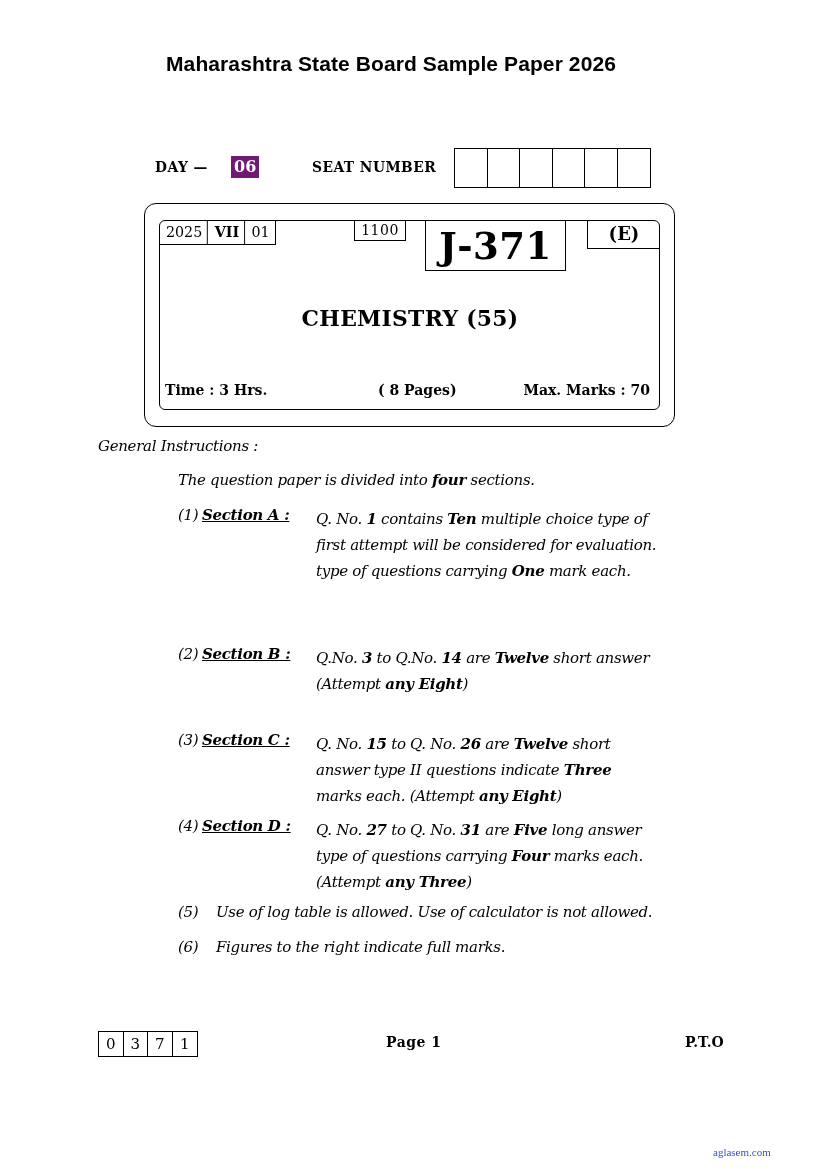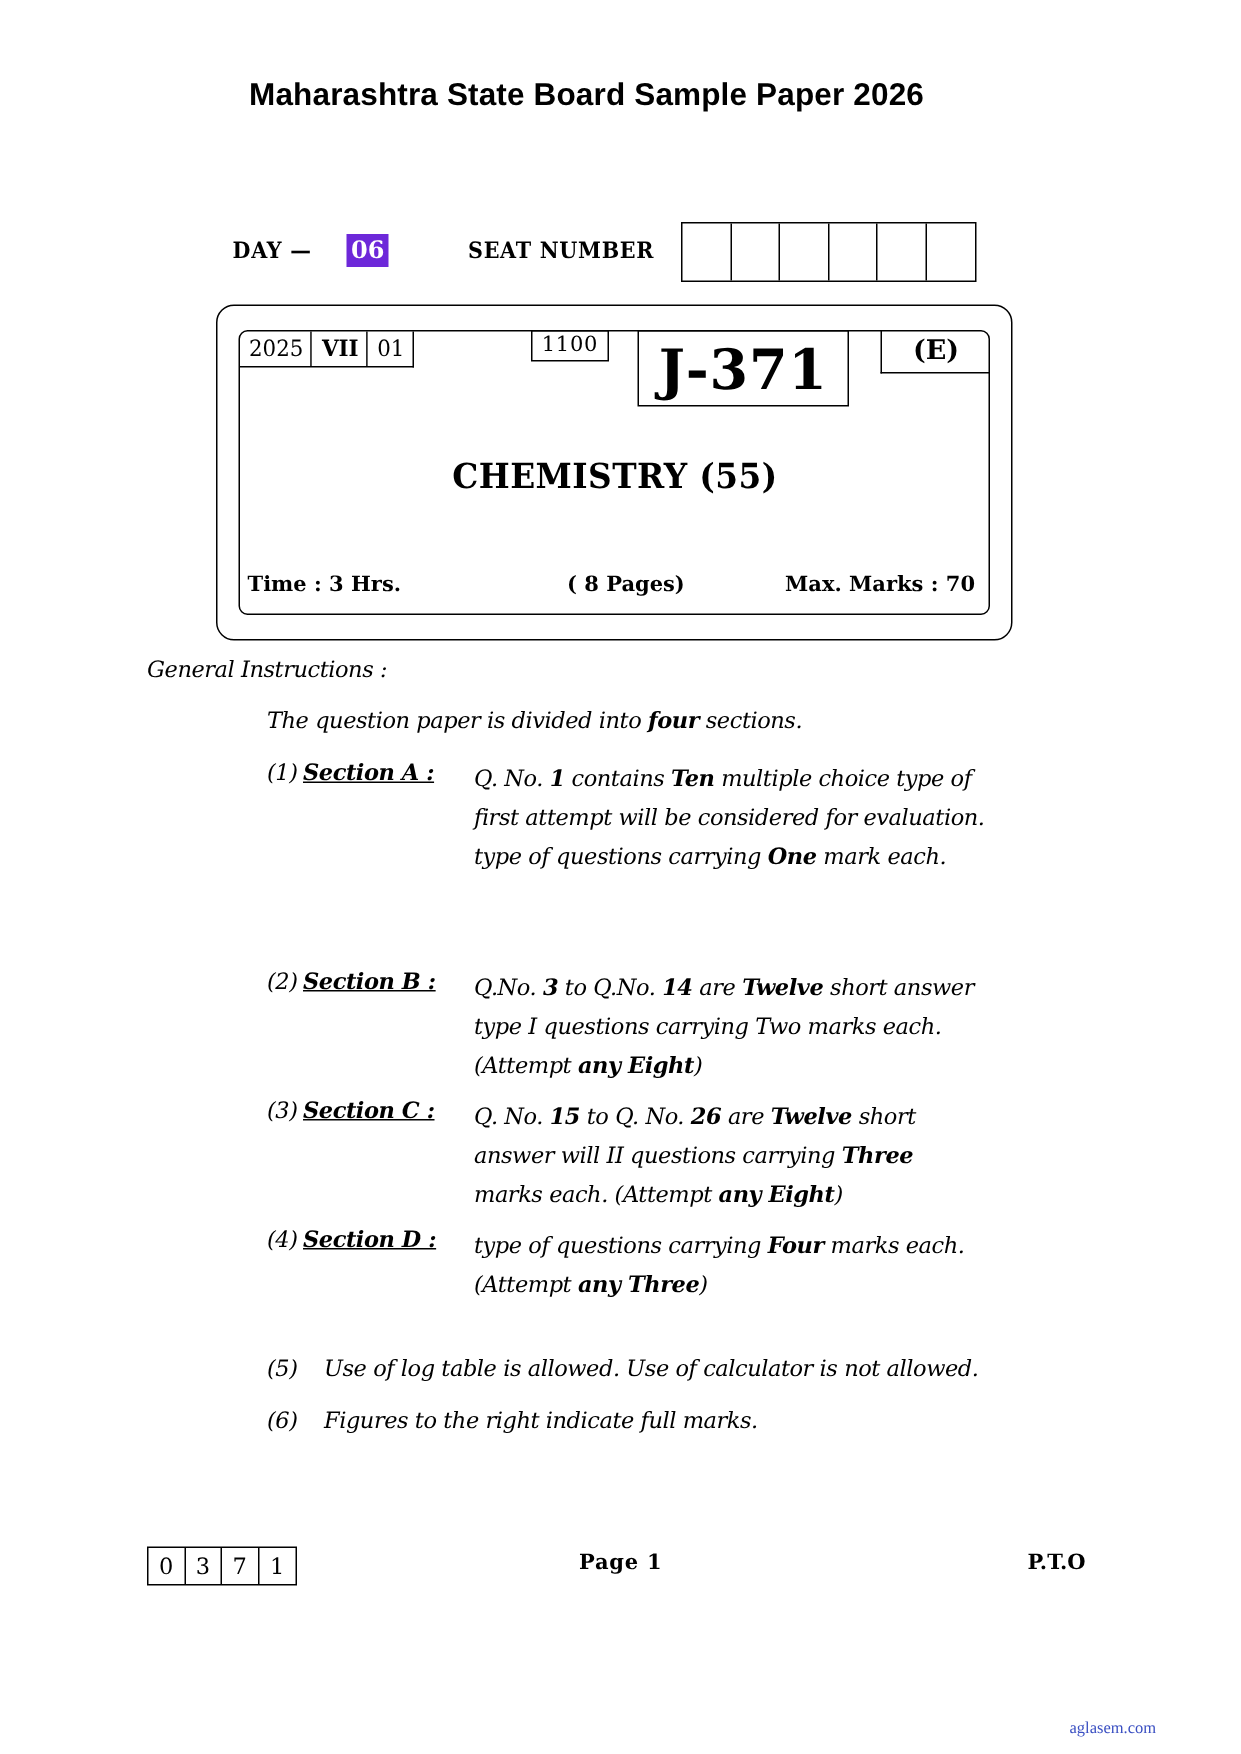--- a/index.html
+++ b/index.html
@@ -6,21 +6,21 @@
   html, body { width: 827px; height: 1169px; background: #ffffff; overflow: hidden; }
   body { position: relative; font-family: "DejaVu Serif", "Liberation Serif", serif; color: #000; }
 
   .page-title {
     position: absolute; top: 52px; left: 0; width: 782px; text-align: center;
     font-family: "Liberation Sans", sans-serif; font-weight: bold; font-size: 21px; letter-spacing: 0.1px;
   }
 
   .day-row { position: absolute; top: 148px; left: 155px; height: 40px; }
   .day-label { position: absolute; left: 0; top: 10px; font-size: 15px; font-weight: bold; font-family: "DejaVu Serif", serif; letter-spacing: 0.5px; white-space: nowrap; transform: scaleX(0.92); transform-origin: left; }
-  .day-value { position: absolute; left: 76px; top: 8px; background: #6d28d9; color: #fff; font-weight: bold; font-size: 16px; padding: 1px 3px; line-height: 20px; }
+  .day-value { position: absolute; left: 76px; top: 8px; background: #701a75; color: #fff; font-weight: bold; font-size: 16px; padding: 1px 3px; line-height: 20px; }
   .seat-label { position: absolute; left: 157px; top: 10px; font-size: 15px; font-weight: bold; white-space: nowrap; letter-spacing: 0.5px; transform: scaleX(0.92); transform-origin: left; }
   .seat-boxes { position: absolute; left: 299px; top: 0; display: flex; border: 1.5px solid #000; height: 40px; }
   .seat-box { width: 32.5px; height: 100%; border-right: 1.5px solid #000; }
   .seat-box:last-child { border-right: none; }
 
   .outer-frame { position: absolute; left: 144px; top: 203px; width: 531px; height: 224px; border: 1.8px solid #000; border-radius: 12px; }
   .inner-frame { position: absolute; left: 159px; top: 220px; width: 501px; height: 190px; border: 1.8px solid #000; border-radius: 6px; }
 
   .code-strip { position: absolute; left: 160px; top: 221px; display: flex; height: 24px; border-right: 1.5px solid #000; border-bottom: 1.5px solid #000; }
   .code-cell { padding: 0 5px; font-size: 15px; line-height: 23px; border-right: 1.5px solid #000; font-family: "DejaVu Serif", serif; transform: scaleX(0.95); }
@@ -109,39 +109,39 @@
       <span class="ln"><span>first attempt will be considered for evaluation.</span></span>
       <span class="ln"><span>type of questions carrying </span><b>One</b><span> mark each.</span></span>
     </div>
 </div>
 
 <div class="instr-item" style="top:645px;">
   <span class="instr-num">(2)</span>
   <span class="instr-sec">Section B :</span>
   <div class="instr-body">
       <span class="ln"><span>Q.No. </span><b>3</b><span> to Q.No. </span><b>14</b><span> are </span><b>Twelve</b><span> short answer</span></span>
-      <span class="ln"><span>type  I questions carrying Two marks each.</span></span>
       <span class="ln"><span>(Attempt </span><b>any Eight</b><span>)</span></span>
     </div>
 </div>
 
 <div class="instr-item" style="top:731px;">
   <span class="instr-num">(3)</span>
   <span class="instr-sec">Section C :</span>
   <div class="instr-body">
       <span class="ln"><span>Q.  No.  </span><b>15</b><span>  to  Q.  No.  </span><b>26</b><span>  are  </span><b>Twelve</b><span>  short</span></span>
-      <span class="ln"><span>answer will  II questions carrying  </span><b>Three</b></span>
+      <span class="ln"><span>answer type  II questions indicate  </span><b>Three</b></span>
       <span class="ln"><span>marks each. (Attempt </span><b>any Eight</b><span>)</span></span>
     </div>
 </div>
 
 <div class="instr-item" style="top:817px;">
   <span class="instr-num">(4)</span>
   <span class="instr-sec">Section D :</span>
   <div class="instr-body">
+      <span class="ln"><span>Q. No. </span><b>27</b><span> to Q. No. </span><b>31</b><span> are </span><b>Five</b><span> long answer</span></span>
       <span class="ln"><span>type of questions carrying </span><b>Four</b><span> marks each.</span></span>
       <span class="ln"><span>(Attempt </span><b>any Three</b><span>)</span></span>
     </div>
 </div>
 
 <div class="instr-item" style="top:903px;">
   <span class="instr-num">(5)</span>
   <span class="instr-text">Use of log table is allowed. Use of calculator is not allowed.</span>
 </div>
 

